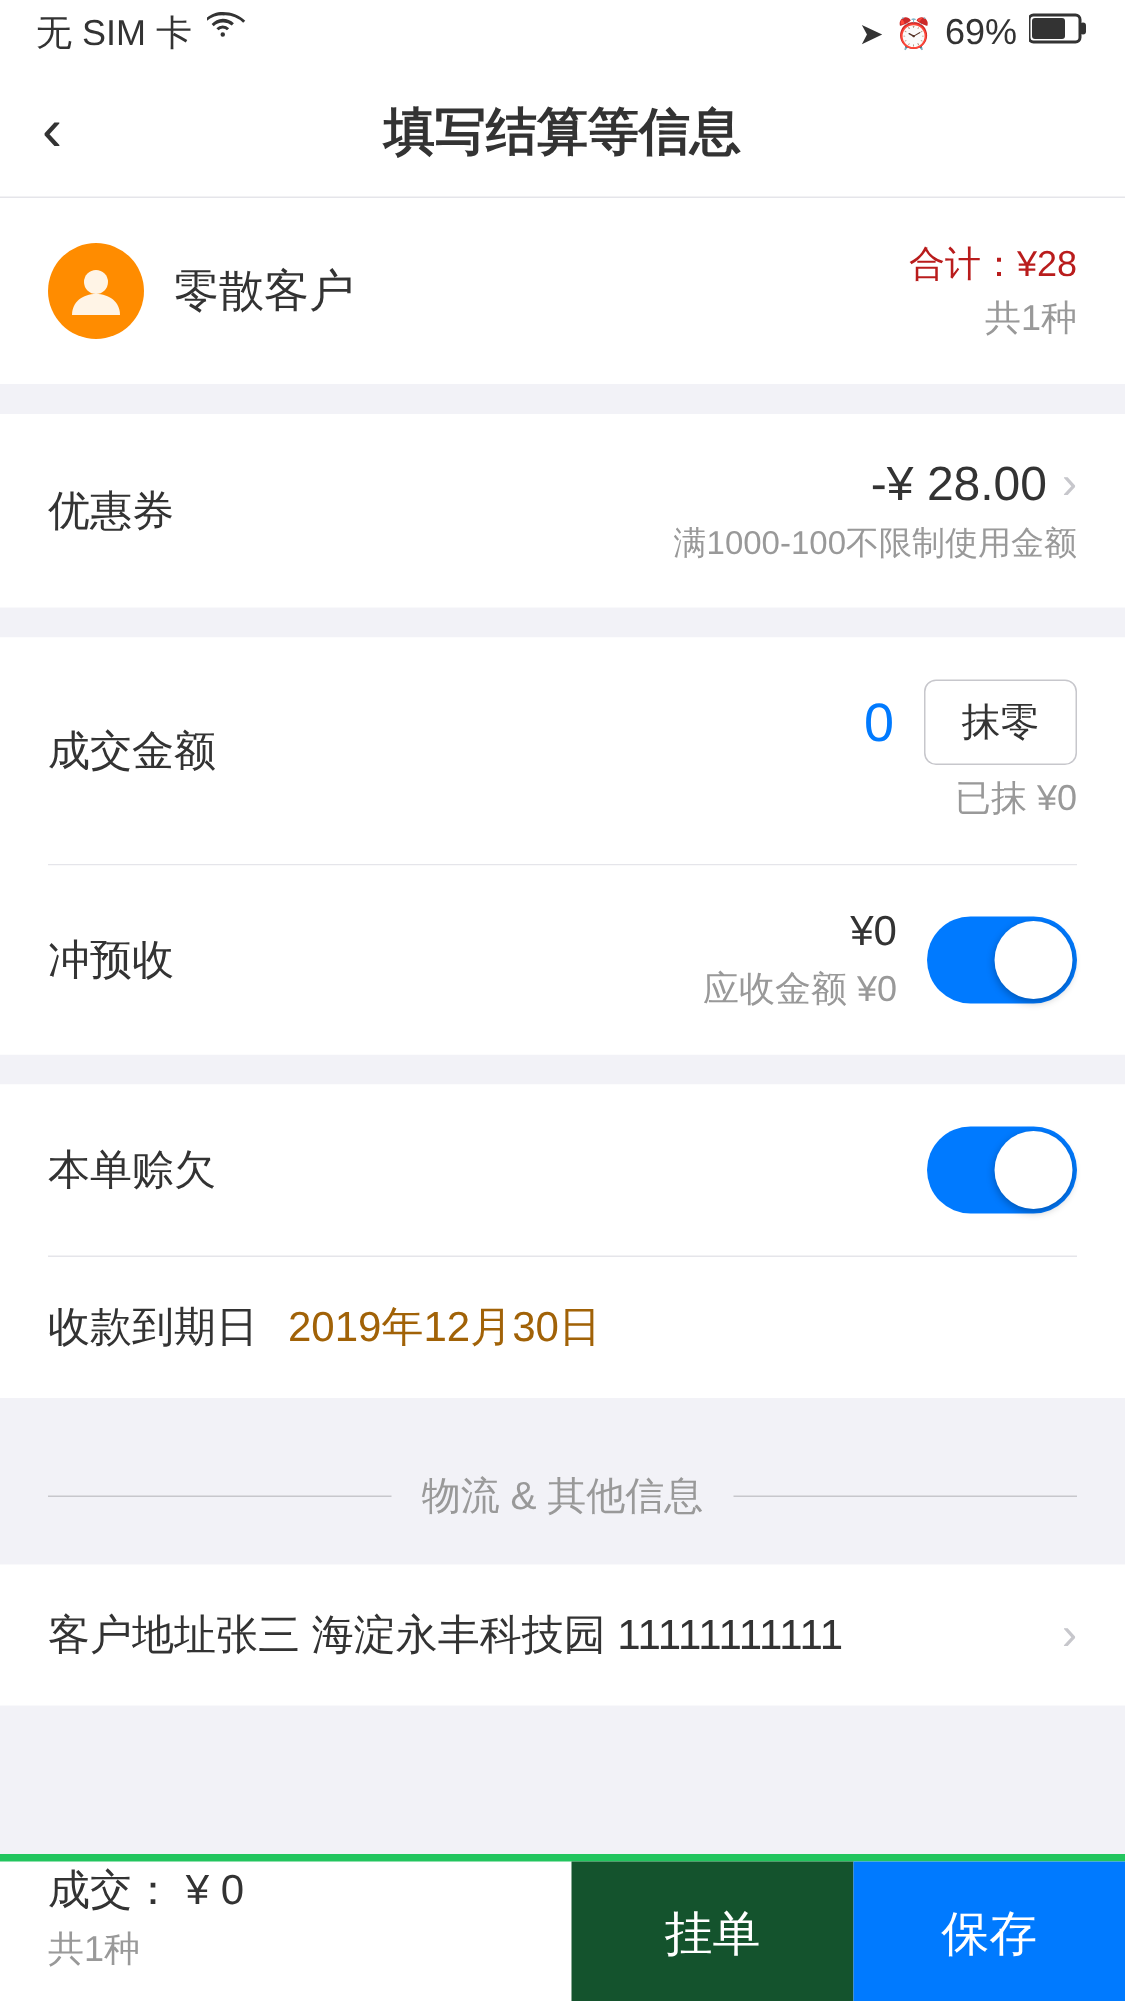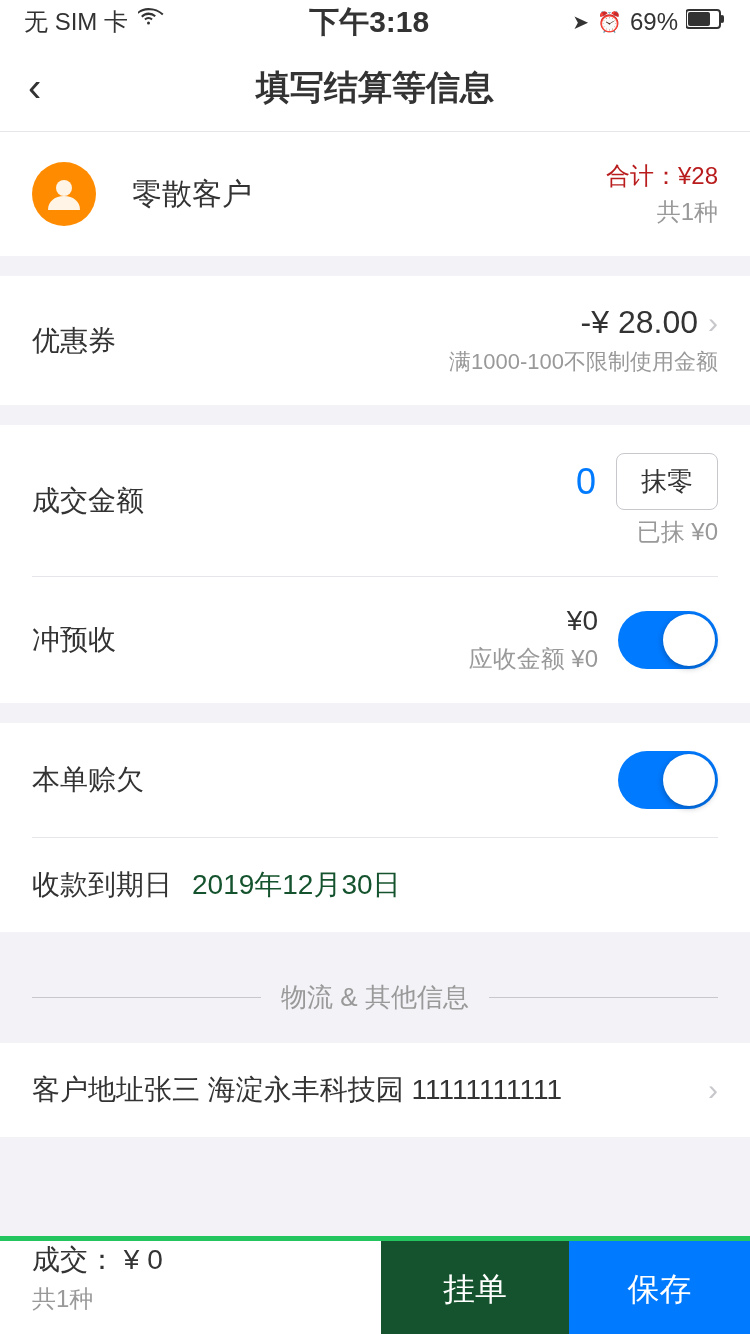--- a/index.html
+++ b/index.html
@@ -61,21 +61,21 @@
     }
 
     
     .customer-row {
       background: #fff;
       padding: 28px 32px;
       display: flex;
       align-items: center;
       justify-content: space-between;
     }
-    .customer-left { display: flex; align-items: center; gap: 36px; }
+    .customer-left { display: flex; align-items: center; gap: 20px; }
     .customer-avatar {
       width: 64px; height: 64px;
       border-radius: 50%;
       background: #ff8c00;
       display: flex; align-items: center; justify-content: center;
     }
     .customer-avatar svg { width: 40px; height: 40px; }
     .customer-name { font-size: 30px; color: #333; }
     .customer-right { text-align: right; }
     .customer-total { font-size: 24px; color: #b91c1c; }
@@ -153,21 +153,21 @@
 
     
     .due-row {
       padding: 28px 32px;
       background: #fff;
       display: flex;
       align-items: center;
       gap: 20px;
     }
     .due-label { font-size: 28px; color: #333; }
-    .due-value { font-size: 28px; color: #14532d; }
+    .due-value { font-size: 28px; color: #a16207; }
 
     
     .logistics-divider {
       background: #f2f2f7;
       padding: 28px 32px;
       display: flex;
       align-items: center;
       justify-content: center;
       gap: 20px;
     }
@@ -228,21 +228,20 @@
 
 <div class="status-bar">
   <div class="status-left">
     <span>无 SIM 卡</span>
     <span>
       <svg width="28" height="22" viewBox="0 0 28 22">
           <path d="M14 18a2 2 0 1 1 0 4 2 2 0 0 1 0-4zm0-6a8 8 0 0 1 5.66 2.34l-1.88 1.88A5.35 5.35 0 0 0 14 14.67a5.35 5.35 0 0 0-3.78 1.55l-1.88-1.88A8 8 0 0 1 14 12zm0-6a14 14 0 0 1 9.9 4.1l-1.87 1.87A11.34 11.34 0 0 0 14 9.33a11.34 11.34 0 0 0-8.03 3.32l-1.87-1.88A14 14 0 0 1 14 6zm0-6C21.73 0 28.73 2.93 34 7.76L32.13 9.63A22.7 22.7 0 0 0 14 3a22.7 22.7 0 0 0-16.07 6.66L-4 8.09C2.27 2.93 6.27 0 14 0z" fill="#333" transform="scale(0.75)"></path>
         </svg>
     </span>
   </div>
-  <div class="status-center">下午3:18</div>
   <div class="status-right">
     <span style="font-size:20px;">➤</span>
     <span style="font-size:20px;">⏰</span>
     <span>69%</span>
     <span>
       <svg width="40" height="22" viewBox="0 0 40 22">
         <rect x="0" y="2" width="34" height="18" rx="3" ry="3" fill="none" stroke="#333" stroke-width="2"></rect>
         <rect x="34" y="7" width="4" height="8" rx="2" ry="2" fill="#333"></rect>
         <rect x="2" y="4" width="22" height="14" rx="2" ry="2" fill="#333"></rect>
       </svg>

